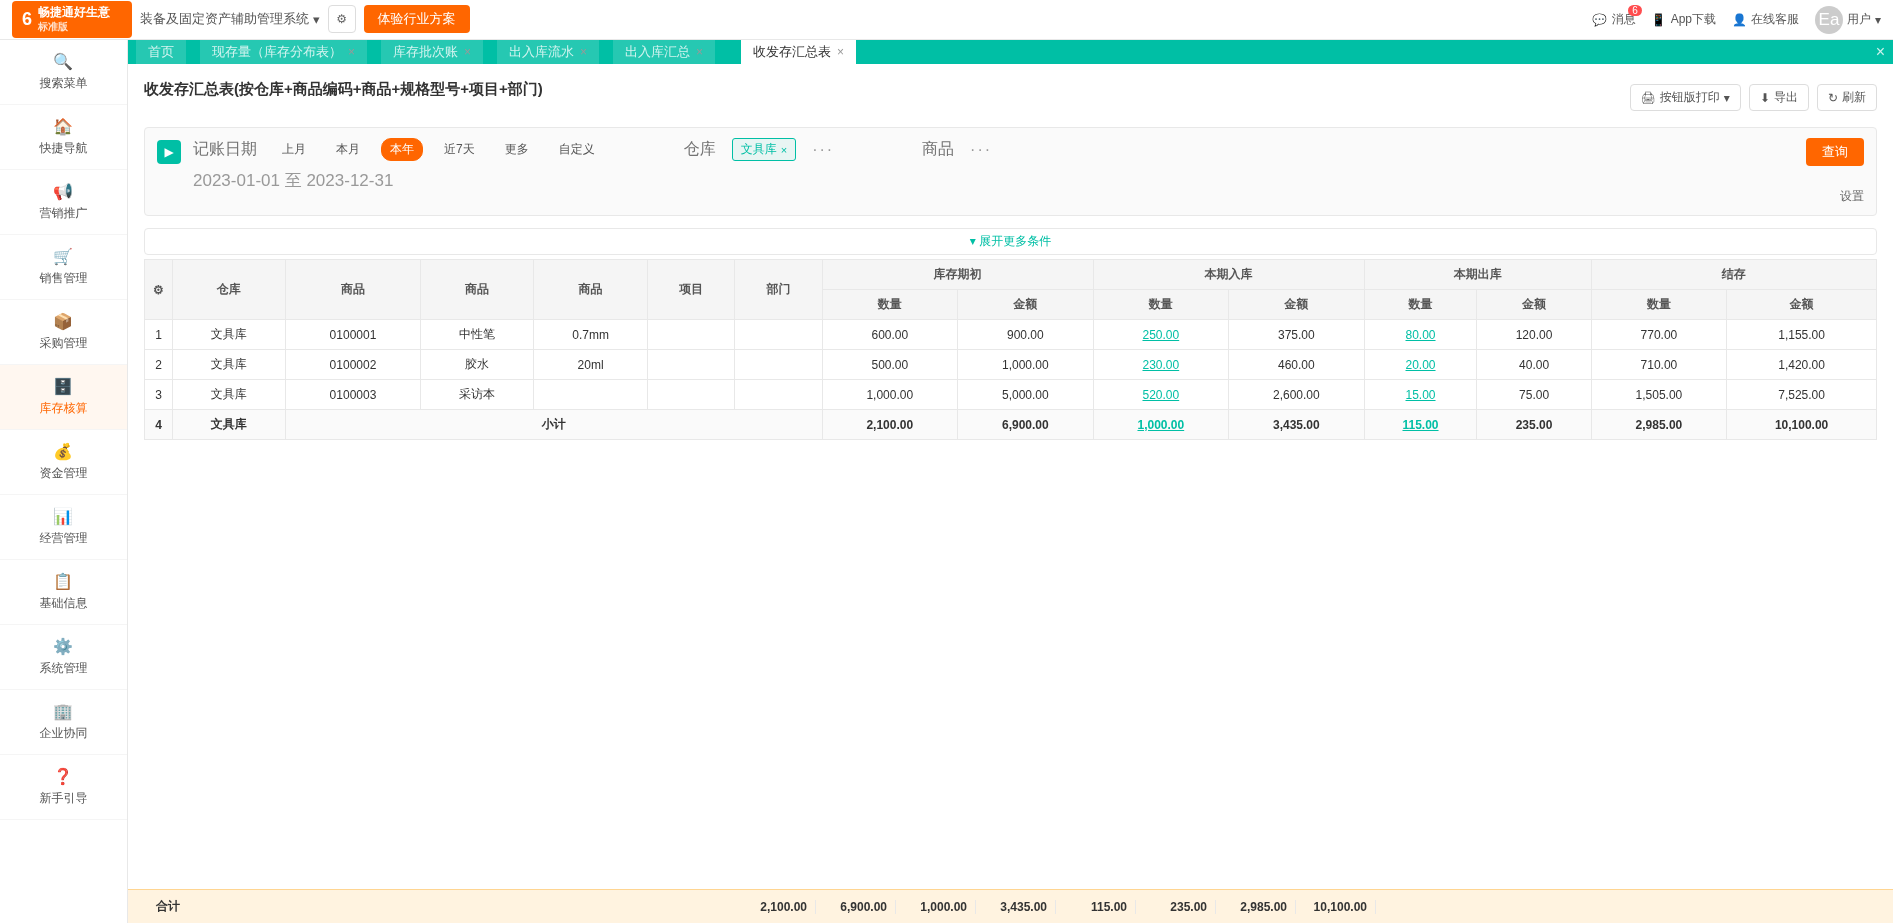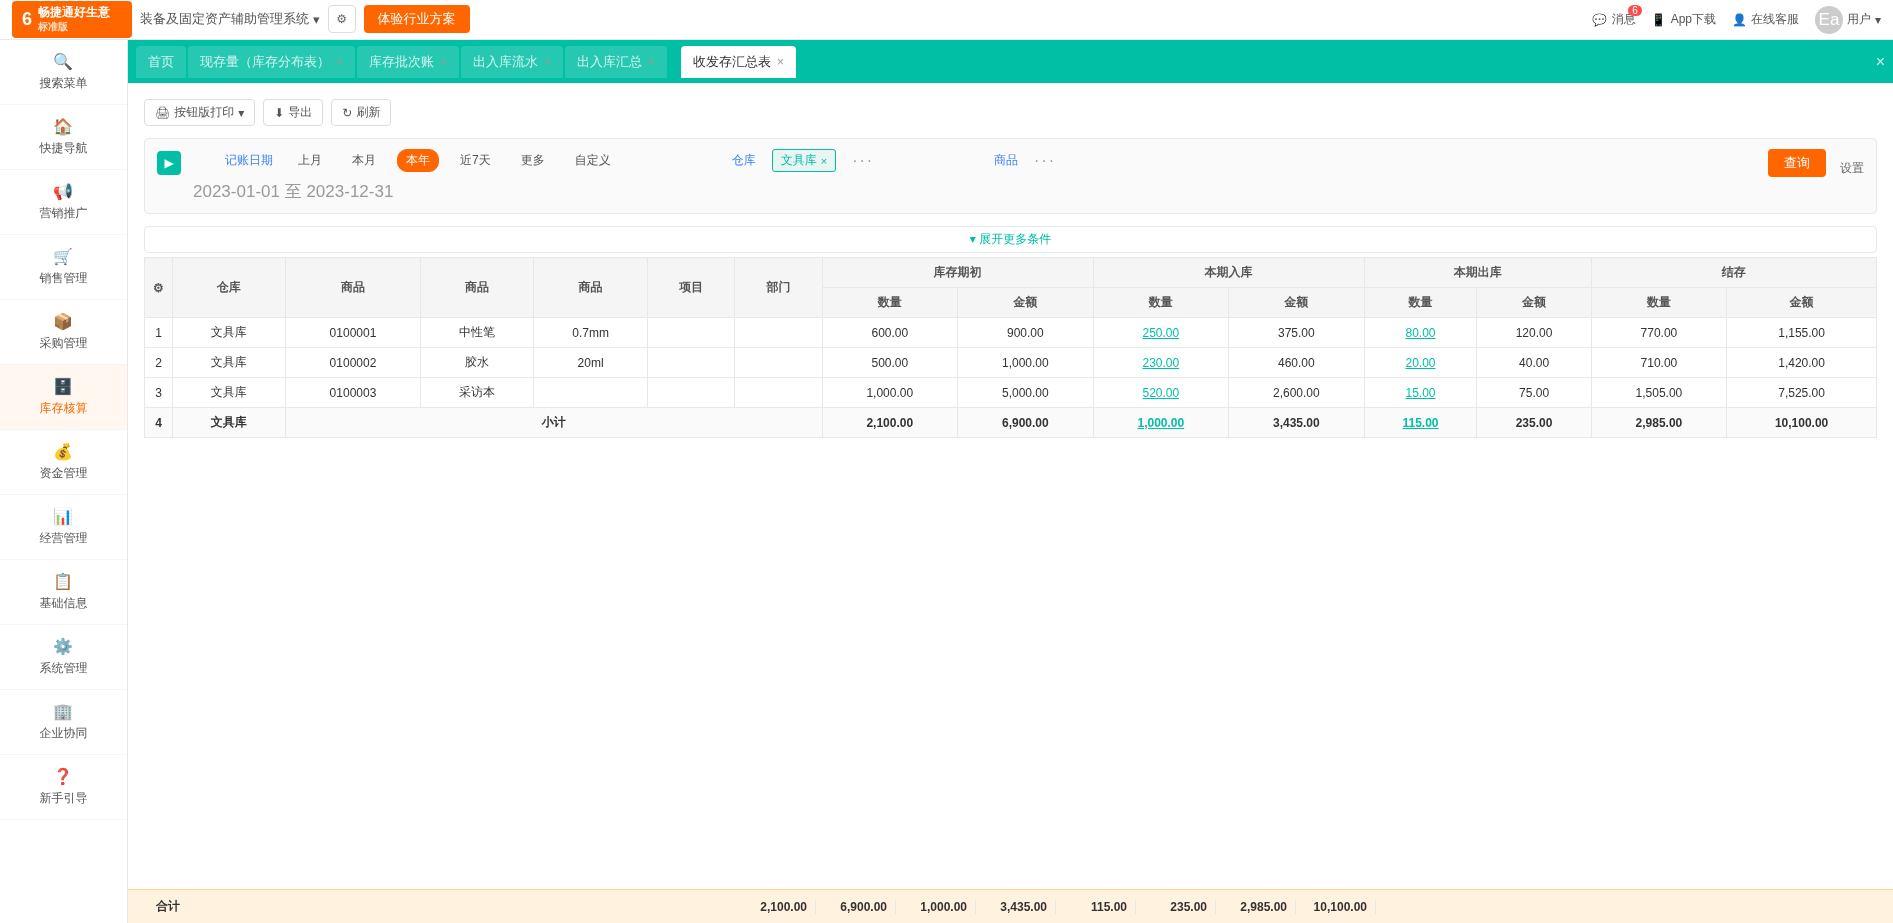--- a/index.html
+++ b/index.html
@@ -24,43 +24,43 @@
     .sidebar { width: 128px; background: #fff; border-right: 1px solid #e8e8e8; display: flex; flex-direction: column; flex-shrink: 0; }
     .sidebar-item { padding: 12px 8px; display: flex; flex-direction: column; align-items: center; gap: 4px; cursor: pointer; color: #555; font-size: 12px; border-bottom: 1px solid #f5f5f5; }
     .sidebar-item.active { background: #fff7f0; color: #ff6600; }
     .sidebar-item .icon { font-size: 16px; }
     .sidebar-label { font-size: 12px; }
 
     
     .content-area { flex: 1; display: flex; flex-direction: column; overflow: hidden; background: #f0f2f5; }
 
     
-    .tab-bar { height: 43px; background: #00bfa5; display: flex; align-items: center; padding: 0 8px; gap: 2px; flex-shrink: 0; }
+    .tab-bar { height: 24px; background: #00bfa5; display: flex; align-items: center; padding: 0 8px; gap: 14px; flex-shrink: 0; }
     .tab { height: 32px; padding: 0 12px; border-radius: 4px 4px 0 0; display: flex; align-items: center; gap: 6px; cursor: pointer; color: rgba(255,255,255,0.8); font-size: 13px; background: rgba(255,255,255,0.15); }
     .tab.active { background: #fff; color: #333; border-radius: 4px 4px 0 0; margin-left: 12px; }
     .tab-close { font-size: 12px; color: #999; cursor: pointer; }
     .tab-bar-close { margin-left: auto; color: rgba(255,255,255,0.8); cursor: pointer; font-size: 16px; }
 
     
     .page-content { flex: 1; background: #fff; margin: 0; overflow: auto; padding: 16px; }
     .page-title { font-size: 15px; font-weight: bold; color: #333; margin-bottom: 16px; }
 
     
     .filter-area { display: flex; align-items: flex-start; gap: 12px; margin-bottom: 12px; border: 1px solid #e8e8e8; padding: 10px 12px; border-radius: 4px; background: #fafafa; }
     .filter-toggle { width: 24px; height: 24px; background: #00bfa5; color: #fff; border-radius: 4px; display: flex; align-items: center; justify-content: center; cursor: pointer; flex-shrink: 0; margin-top: 2px; }
     .filter-fields { display: flex; flex-direction: column; gap: 8px; flex: 1; }
     .filter-row { display: flex; align-items: center; gap: 16px; }
-    .filter-label { color: #3b82f6; font-size: 12px; flex-shrink: 0; margin-left: 32px; }
+    .filter-label { color: #737373; font-size: 16px; flex-shrink: 0; }
     .date-shortcuts { display: flex; gap: 12px; align-items: center; }
     .date-btn { padding: 2px 8px; border-radius: 3px; cursor: pointer; color: #555; border: 1px solid transparent; font-size: 12px; }
     .date-btn.active { background: #ff6600; color: #fff; border-color: #ff6600; border-radius: 10px; }
     .warehouse-tag { display: inline-flex; align-items: center; gap: 4px; background: #e8f5f3; border: 1px solid #00bfa5; border-radius: 3px; padding: 2px 8px; color: #00bfa5; font-size: 12px; }
     .warehouse-tag .remove { cursor: pointer; color: #00bfa5; font-size: 11px; }
     .more-dots { color: #999; cursor: pointer; font-size: 16px; letter-spacing: 2px; }
-    .filter-actions { display: flex; gap: 14px; align-items: flex-end; }
+    .filter-actions { display: flex; flex-direction: column; gap: 22px; align-items: flex-end; }
     .query-btn { background: #ff6600; color: #fff; border: none; border-radius: 4px; padding: 5px 16px; cursor: pointer; font-size: 13px; }
     .settings-link { color: #666; font-size: 12px; cursor: pointer; }
 
     
     .expand-more { text-align: center; color: #00bfa5; font-size: 12px; cursor: pointer; padding: 4px; border: 1px solid #e8e8e8; border-radius: 4px; margin-bottom: 4px; }
     .toolbar-btn { display: flex; align-items: center; gap: 4px; padding: 4px 10px; border: 1px solid #ddd; border-radius: 4px; cursor: pointer; color: #555; font-size: 12px; background: #fff; }
 
     
     .data-table { width: 100%; border-collapse: collapse; font-size: 12px; }
     .data-table th, .data-table td { border: 1px solid #e8e8e8; padding: 6px 8px; text-align: center; white-space: nowrap; }
@@ -194,20 +194,21 @@
       <div class="tab active">
         <span>收发存汇总表</span>
         <span class="tab-close">×</span>
       </div>
       <div class="tab-bar-close">×</div>
     </div>
 
     <div class="page-content">
 
       <div style="display:flex; align-items:center; justify-content:space-between; margin-bottom:12px;">
+        <div class="page-title">收发存汇总表(按仓库+商品编码+商品+规格型号+项目+部门)</div>
         <div style="display:flex; gap:8px; align-items:center;">
           <div class="toolbar-btn">
             <span>🖨</span>
             <span>按钮版打印</span>
             <span>▾</span>
           </div>
           <div class="toolbar-btn">
             <span>⬇</span>
             <span>导出</span>
           </div>

